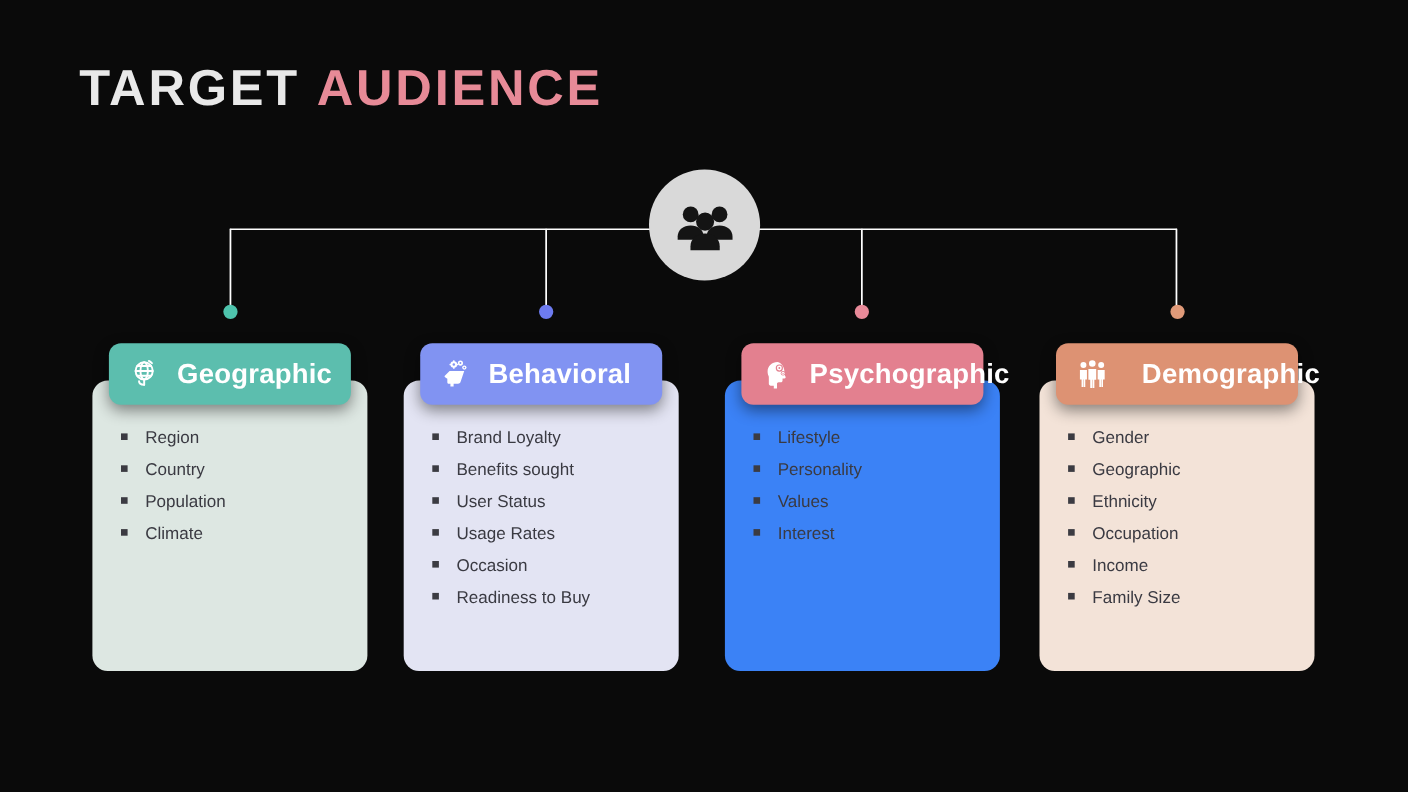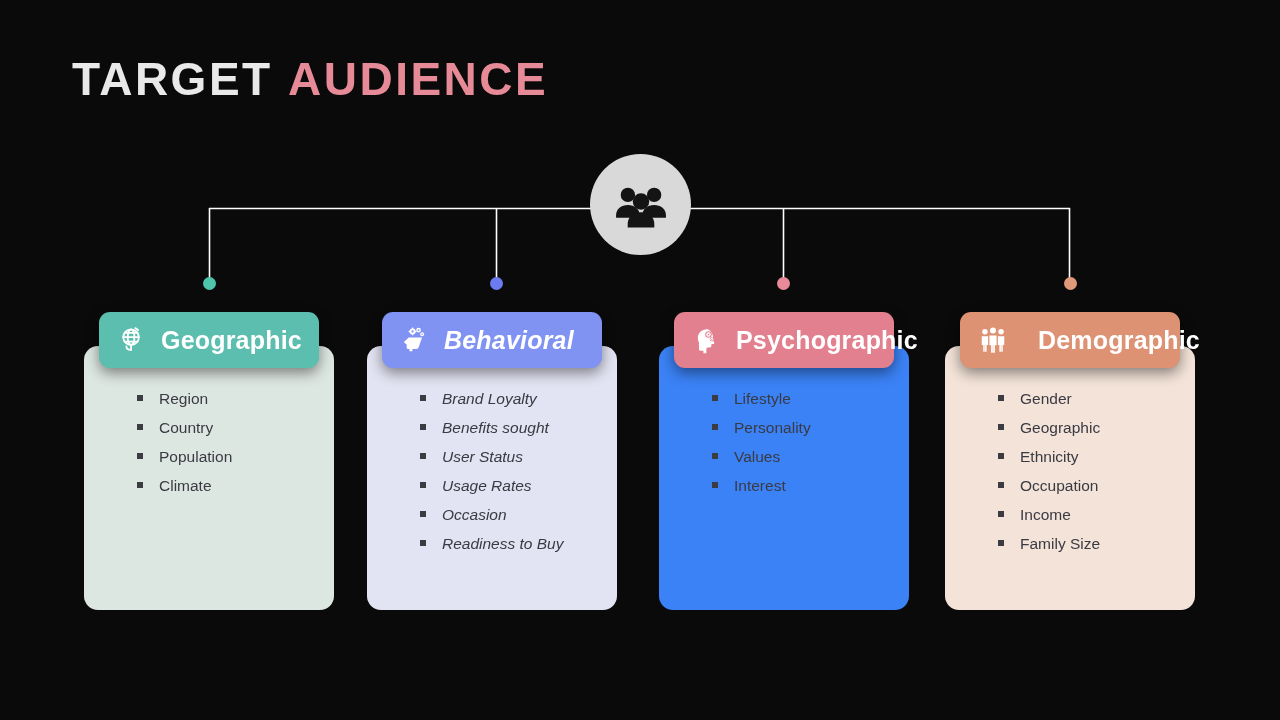--- a/index.html
+++ b/index.html
@@ -51,21 +51,21 @@
     padding-left:18px; gap:14px;
     box-shadow:0 5px 14px rgba(0,0,0,.45);
   }
   .card-head .ic { width:30px; height:30px; flex:0 0 30px; display:block; }
   .card-head .ic svg { width:30px; height:30px; display:block; }
   .card-head .hlabel {
     color:#ffffff; font-size:25px; font-weight:bold;
     letter-spacing:.2px; white-space:nowrap;
   }
 
-  .card-list { position:absolute; left:0; top:44px; width:100%;padding-left:27px; }
+  .card-list { position:absolute; left:0; top:44px; width:100%; }
   .li {
     display:flex; align-items:baseline; gap:16px;
     padding:0 0 0 26px; height:29px;
   }
   .li .bullet {
     width:6px; height:6px; flex:0 0 6px;
     background:#3b3b42; position:relative; top:-3px;
   }
   .li .txt { font-size:15.5px; color:#3a3a42; white-space:nowrap; }
 </style>
@@ -133,21 +133,21 @@
         <span class="bullet"></span>
         <span class="txt">Population</span>
       </div>
       <div class="li">
         <span class="bullet"></span>
         <span class="txt">Climate</span>
       </div>
     </div>
   </div>
 
-  <div class="card" style="left:367px; background:#e3e4f3;font-style:italic;">
+  <div class="card" style="left:367px; background:#e3e4f3;">
     <div class="card-head" style="background:#8193f2;">
       <span class="ic">
         <svg viewBox="0 0 32 32" xmlns="http://www.w3.org/2000/svg" fill="#ffffff">
           <path d="M8.5 11.5 C8.5 7 12 4.2 16.5 4.2 c4.6 0 7.8 3 7.8 6.6 0 1 -0.3 1.9 -0.8 2.7 H9.6 z" opacity="0"></path>
           <path d="M9.3 13.2 h14.2 l-3.6 10.6 c-0.35 1 -1.3 1.7 -2.4 1.7 h-4.3 v2.6 h-3.1 v-2.6 h-1.4 c-0.9 0 -1.6 -0.7 -1.6 -1.6 v-3.4 l-2.2 -1.4 c-0.5 -0.3 -0.6 -1 -0.2 -1.4 z"></path>
           <circle cx="13.4" cy="6.8" r="3.2"></circle>
           <circle cx="13.4" cy="6.8" r="1.2" fill="#8193f2"></circle>
           <circle cx="19.8" cy="5.4" r="2.5"></circle>
           <circle cx="19.8" cy="5.4" r="0.95" fill="#8193f2"></circle>
           <circle cx="23.6" cy="9.8" r="2.1"></circle>

